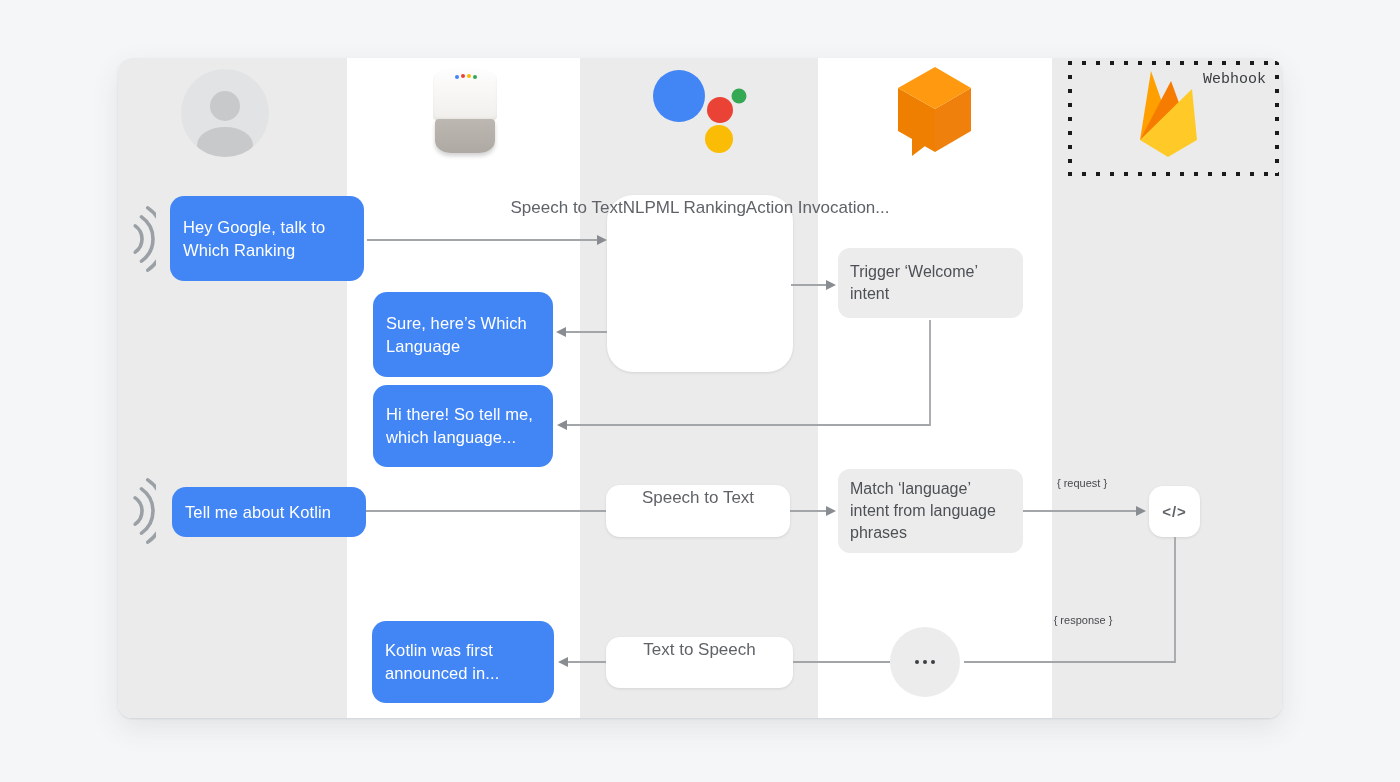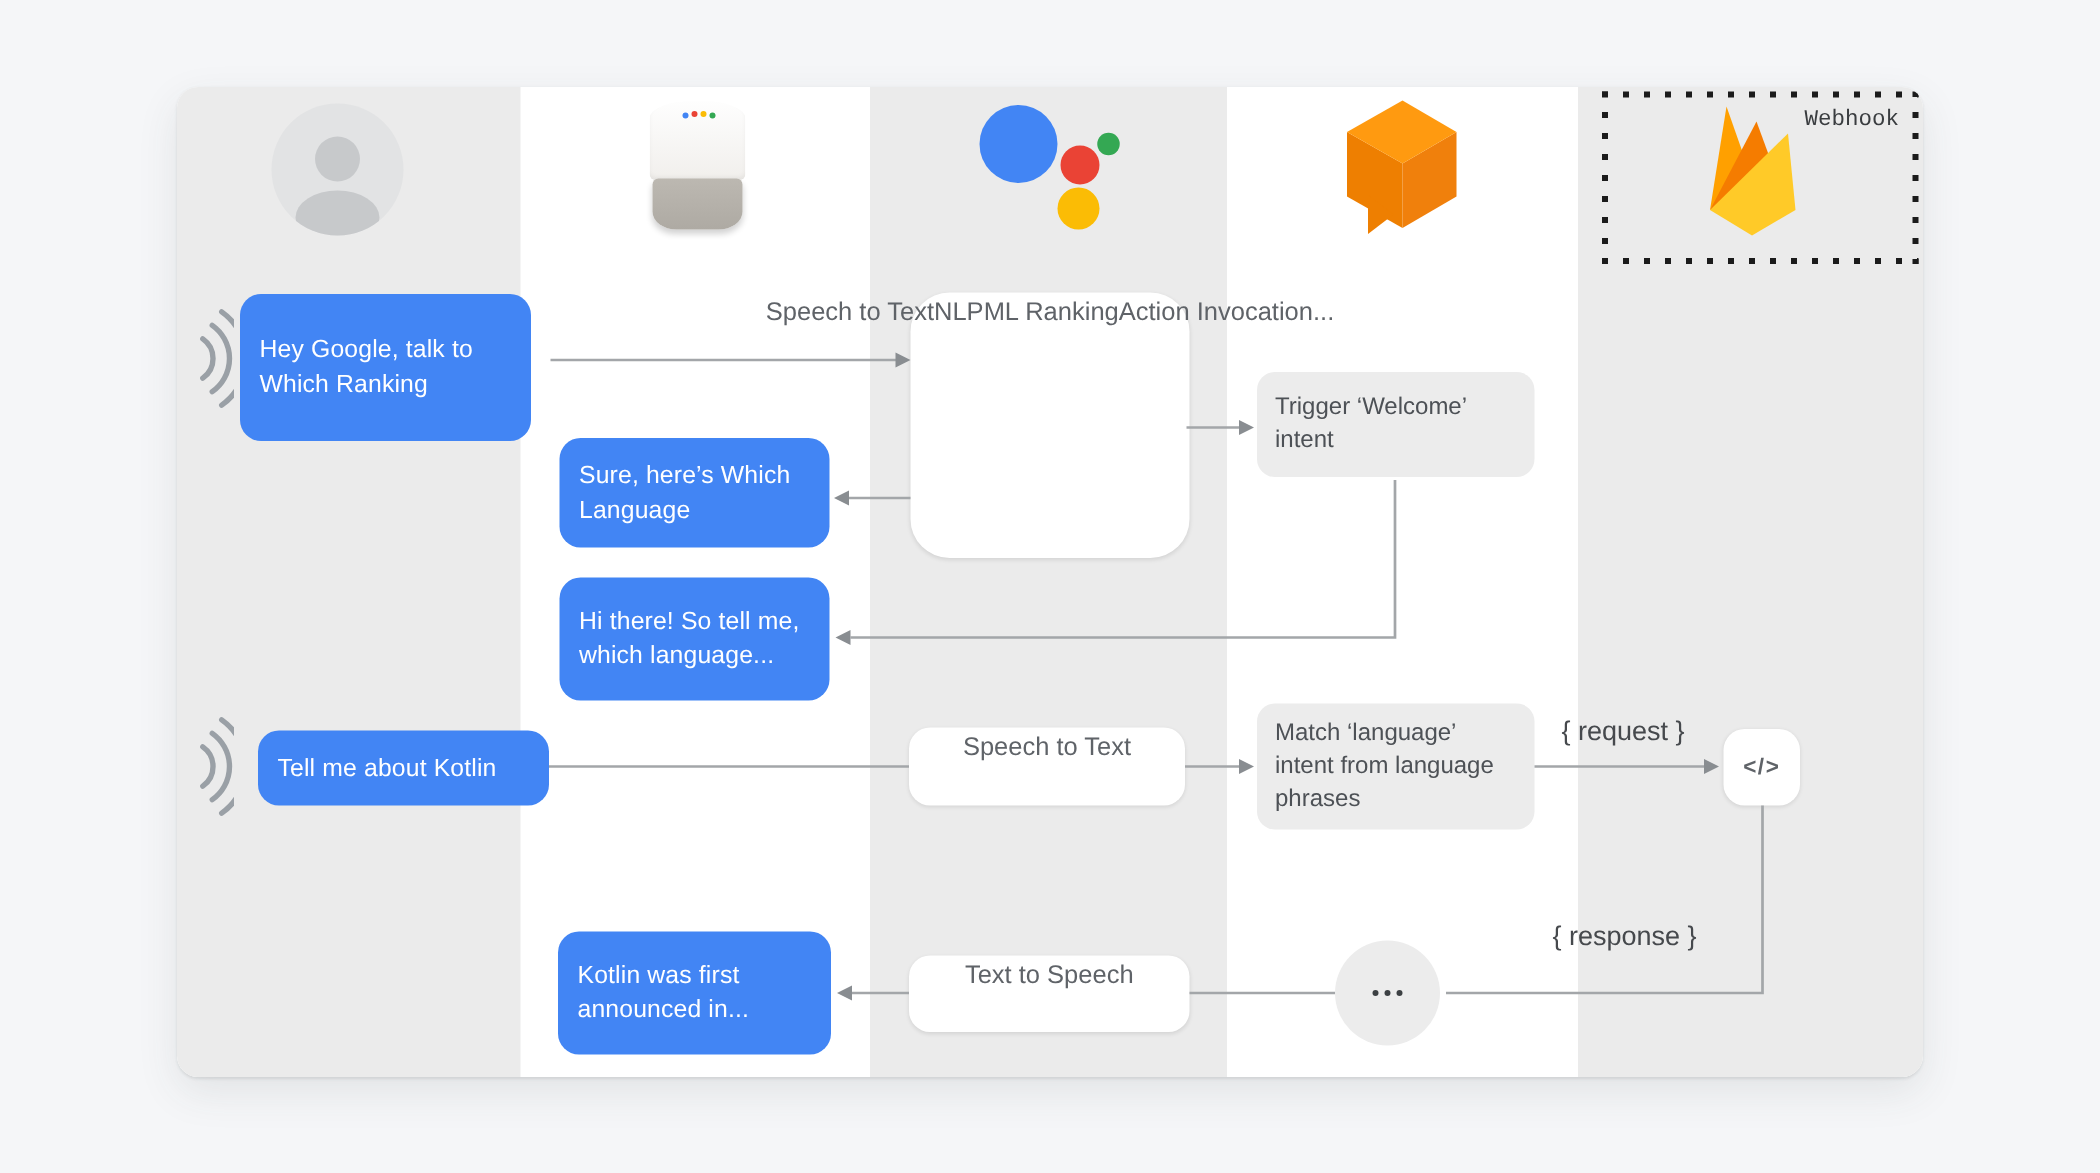--- a/index.html
+++ b/index.html
@@ -64,21 +64,21 @@
   .pipeline{border-radius:26px;}
 
   .code-box{position:absolute;left:1031px;top:428px;width:51px;height:51px;background:#fff;
     border-radius:14px;box-shadow:0 1px 3px rgba(0,0,0,.10);display:flex;align-items:center;
     justify-content:center;font-size:15px;color:#5f6368;font-weight:bold;letter-spacing:1px;}
 
   .dots-circle{position:absolute;left:772px;top:569px;width:70px;height:70px;border-radius:50%;
     background:#ececec;display:flex;align-items:center;justify-content:center;gap:4px;}
   .dots-circle i{width:4px;height:4px;border-radius:50%;background:#3c4043;display:block;}
 
-  .flow-label{position:absolute;font-size:18px;color:#46494d;text-align:center;white-space:nowrap;}
+  .flow-label{position:absolute;font-size:11px;color:#46494d;text-align:center;white-space:nowrap;}
   .lbl-request{left:911px;top:419px;width:106px;}
   .lbl-response{left:912px;top:556px;width:106px;}
 
   svg{position:absolute;display:block;}
   .lines{left:0;top:0;pointer-events:none;}
 </style>
 </head>
 <body>
 
 <div class="stage">
@@ -138,25 +138,25 @@
       </g>
     </svg>
     <svg style="left:8px;top:411px" width="30" height="84" viewBox="0 0 30 84">
       <g fill="none" stroke="#9aa0a6" stroke-width="3.6" stroke-linecap="round">
         <path d="M 9.2 28.9 A 16 16 0 0 1 9.2 55.1"></path>
         <path d="M 15.5 19.9 A 27 27 0 0 1 15.5 64.1"></path>
         <path d="M 21.8 10.9 A 38 38 0 0 1 21.8 73.1"></path>
       </g>
     </svg>
 
-    <div class="bb" style="left:42px;top:138px;width:168px;height:98px">
+    <div class="bb" style="left:52px;top:138px;width:168px;height:85px">
       <div class="ln">Hey Google, talk to</div>
       <div class="ln">Which Ranking</div>
     </div>
-    <div class="bb" style="left:255px;top:234px;width:154px;height:73px">
+    <div class="bb" style="left:255px;top:234px;width:154px;height:85px">
       <div class="ln">Sure, here’s Which</div>
       <div class="ln">Language</div>
     </div>
     <div class="bb" style="left:255px;top:327px;width:154px;height:82px">
       <div class="ln">Hi there! So tell me,</div>
       <div class="ln">which language...</div>
     </div>
     <div class="bb" style="left:54px;top:429px;width:168px;height:50px">
       <div class="ln">Tell me about Kotlin</div>
     </div>

